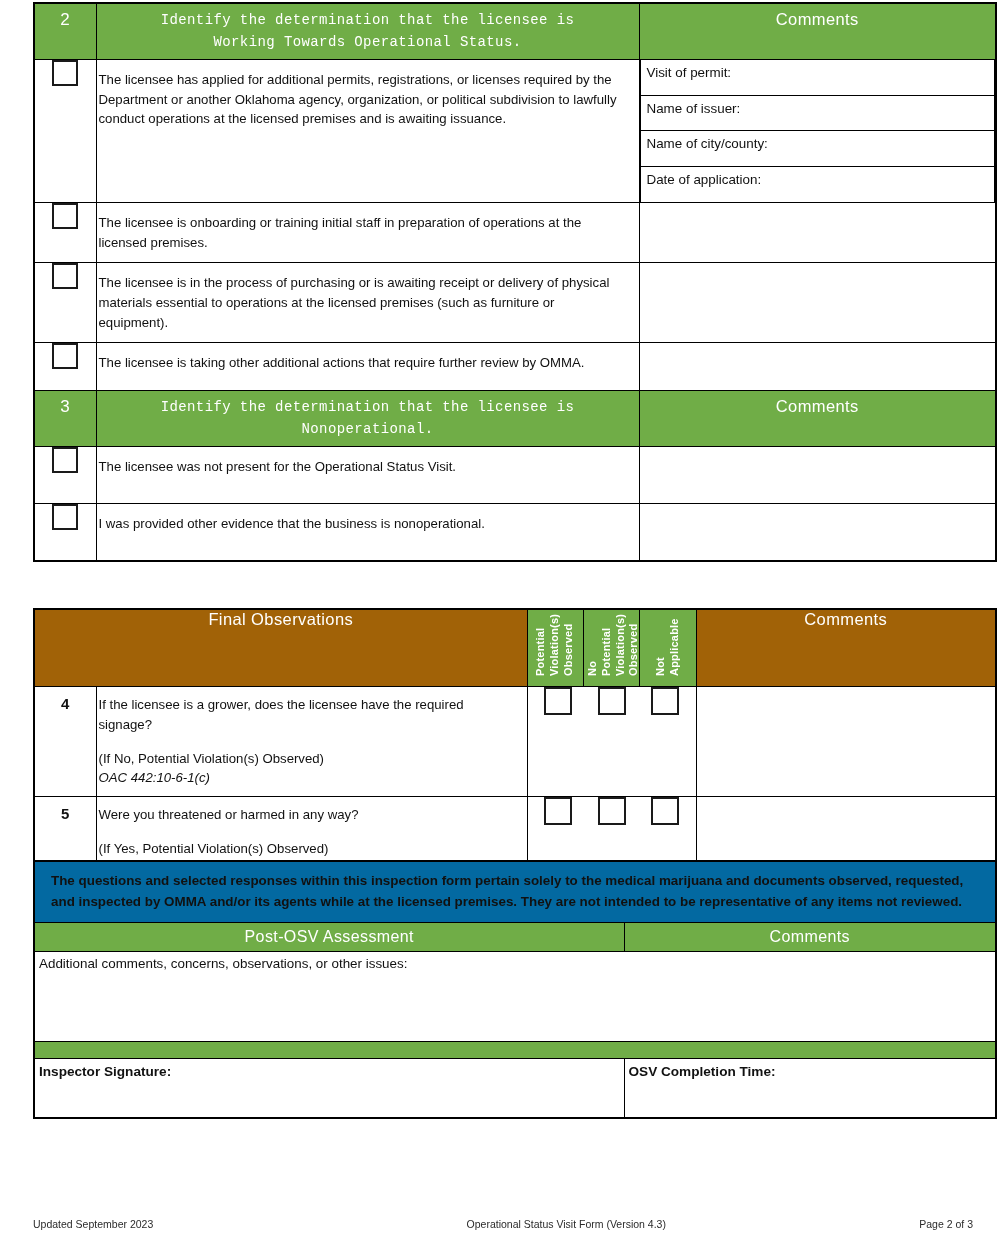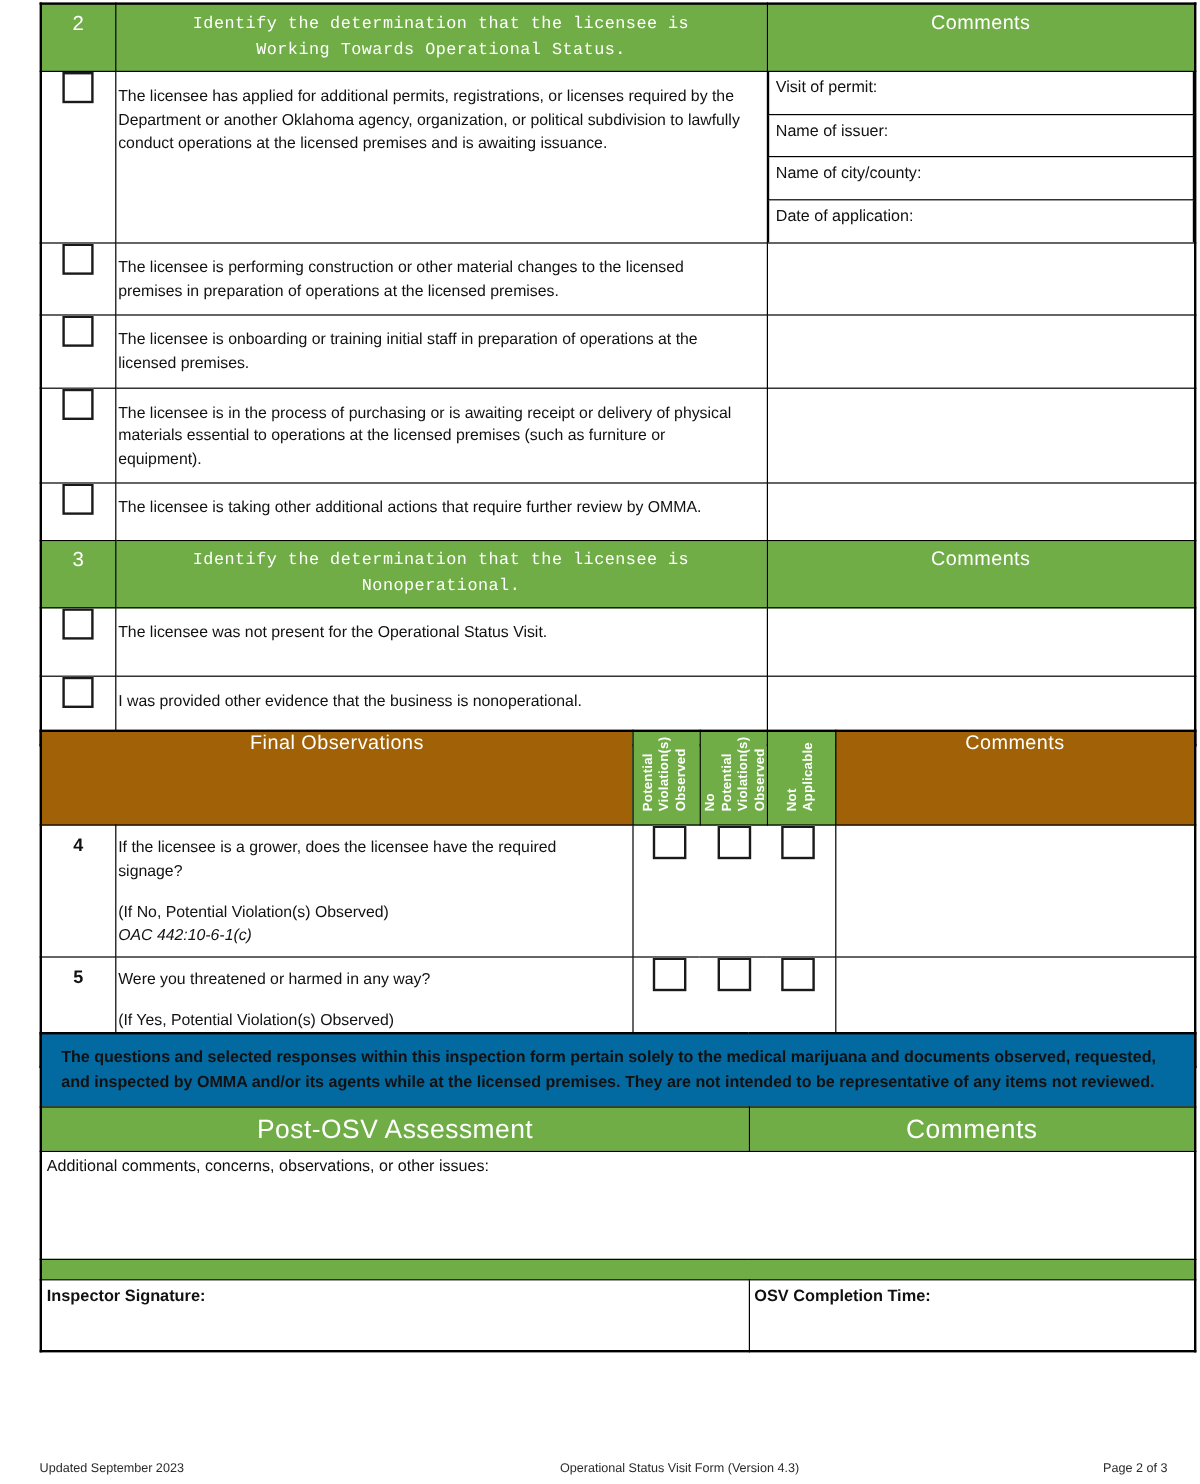--- a/index.html
+++ b/index.html
@@ -127,21 +127,21 @@
     font-weight: bold;
     font-size: 13.4px;
     line-height: 1.55;
     text-align: left;
     padding: 9px 16px;
   }
 
   
   .post-hdr {
     background: #70ad47; color: #fff;
-    font-size: 22px; letter-spacing: 0.4px;
+    font-size: 16px; letter-spacing: 0.4px;
     text-align: center; vertical-align: middle;
     padding: 5px 4px;
   }
   .addl {
     font-size: 13.4px;
     padding: 4px 4px 4px 4px;
     height: 90px;
     vertical-align: top;
   }
   .greenbar {
@@ -198,27 +198,20 @@
       <td class="cmtstack">
         <div class="cmtstack-inner">
           <div class="subcmt" style="border-top:none">Visit of permit:</div>
           <div class="subcmt">Name of issuer:</div>
           <div class="subcmt">Name of city/county:</div>
           <div class="subcmt" style="border-bottom:none">Date of application:</div>
         </div>
       </td>
     </tr>
 
-    <tr>
-      <td class="cbcell">
-        <span class="cbox"></span>
-      </td>
-      <td class="stmt" style="height:56px">The licensee is performing construction or other material changes to the licensed premises in preparation of operations at the licensed premises.</td>
-      <td class="cmt"></td>
-    </tr>
     <tr>
       <td class="cbcell">
         <span class="cbox"></span>
       </td>
       <td class="stmt" style="height:56px">The licensee is onboarding or training initial staff in preparation of operations at the licensed premises.</td>
       <td class="cmt"></td>
     </tr>
     <tr>
       <td class="cbcell">
         <span class="cbox"></span>

